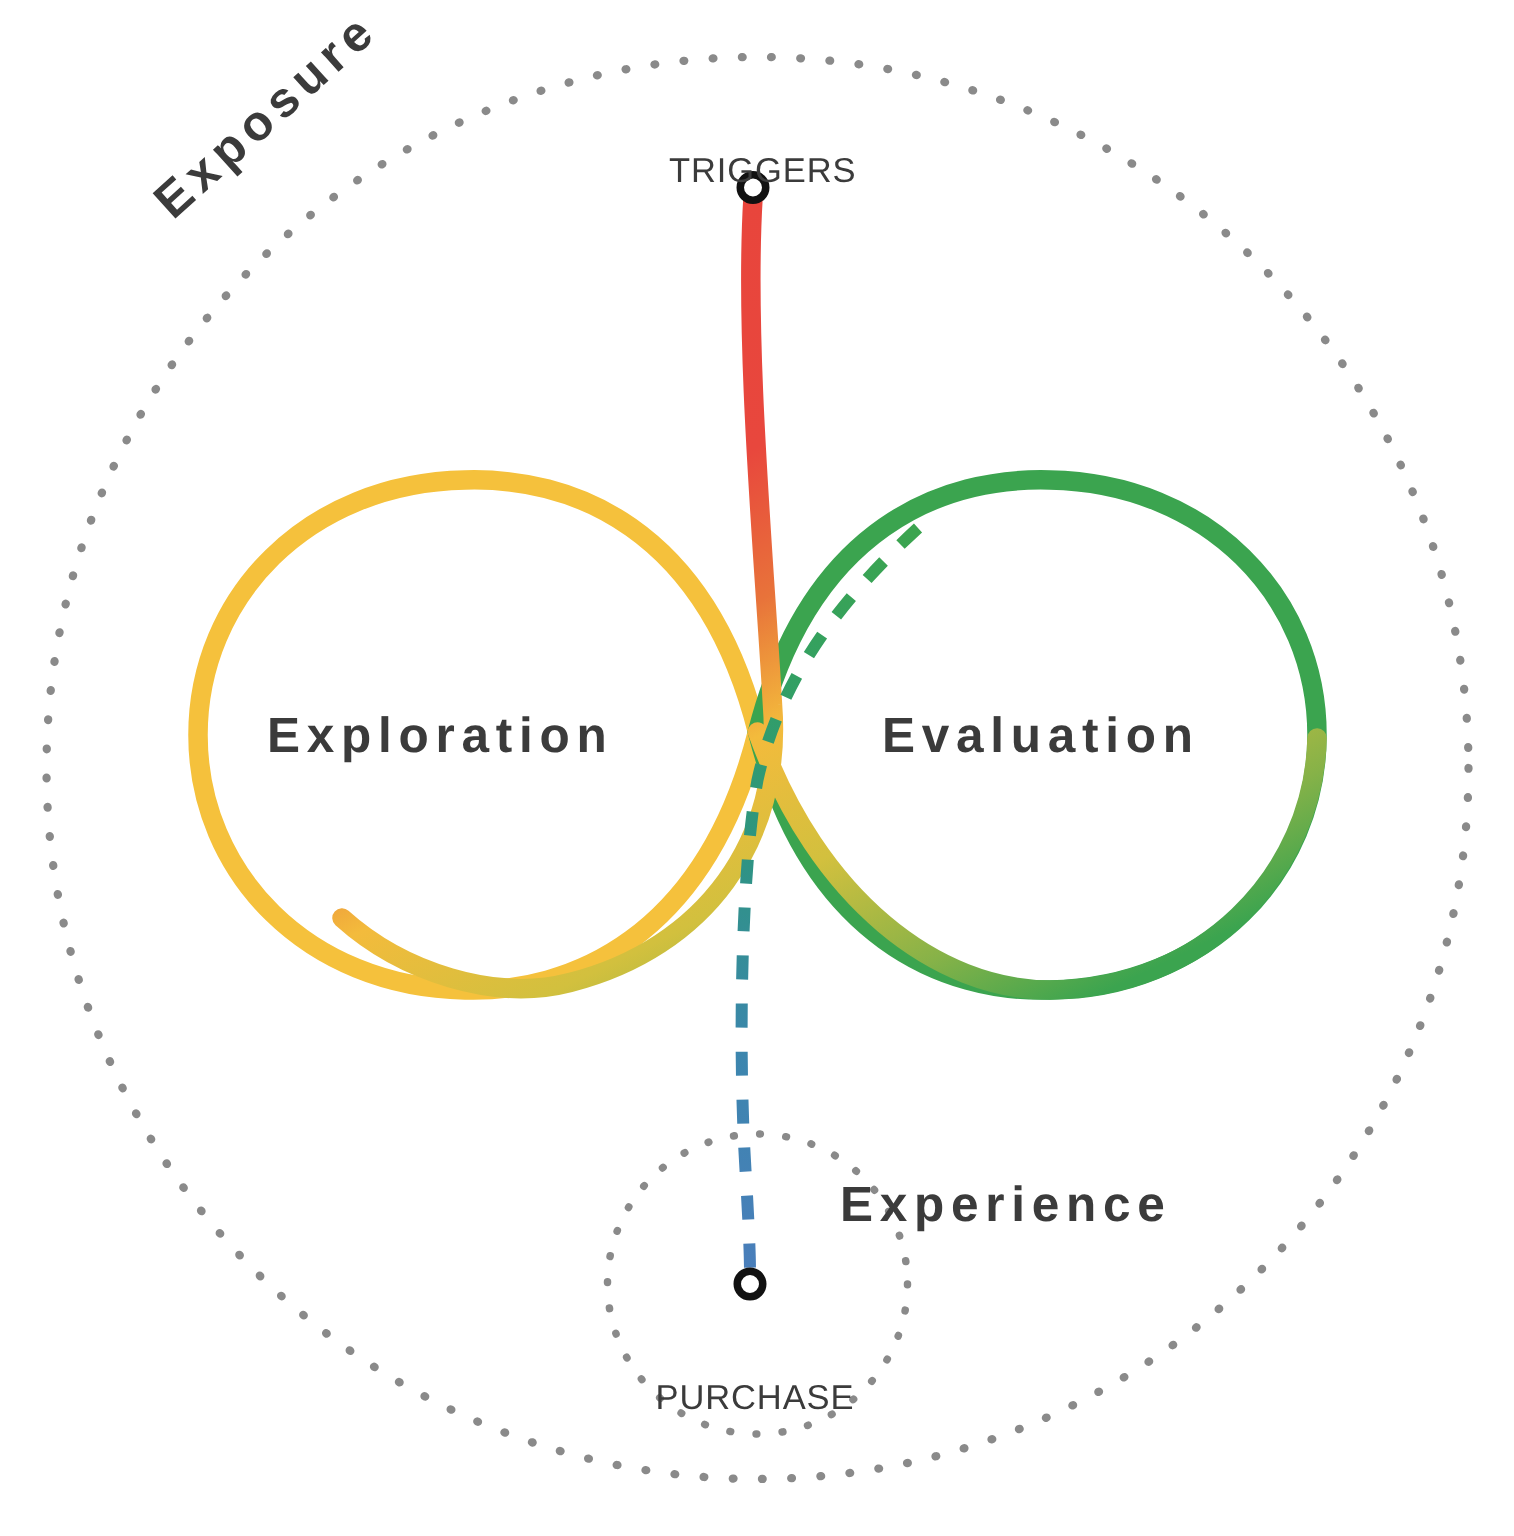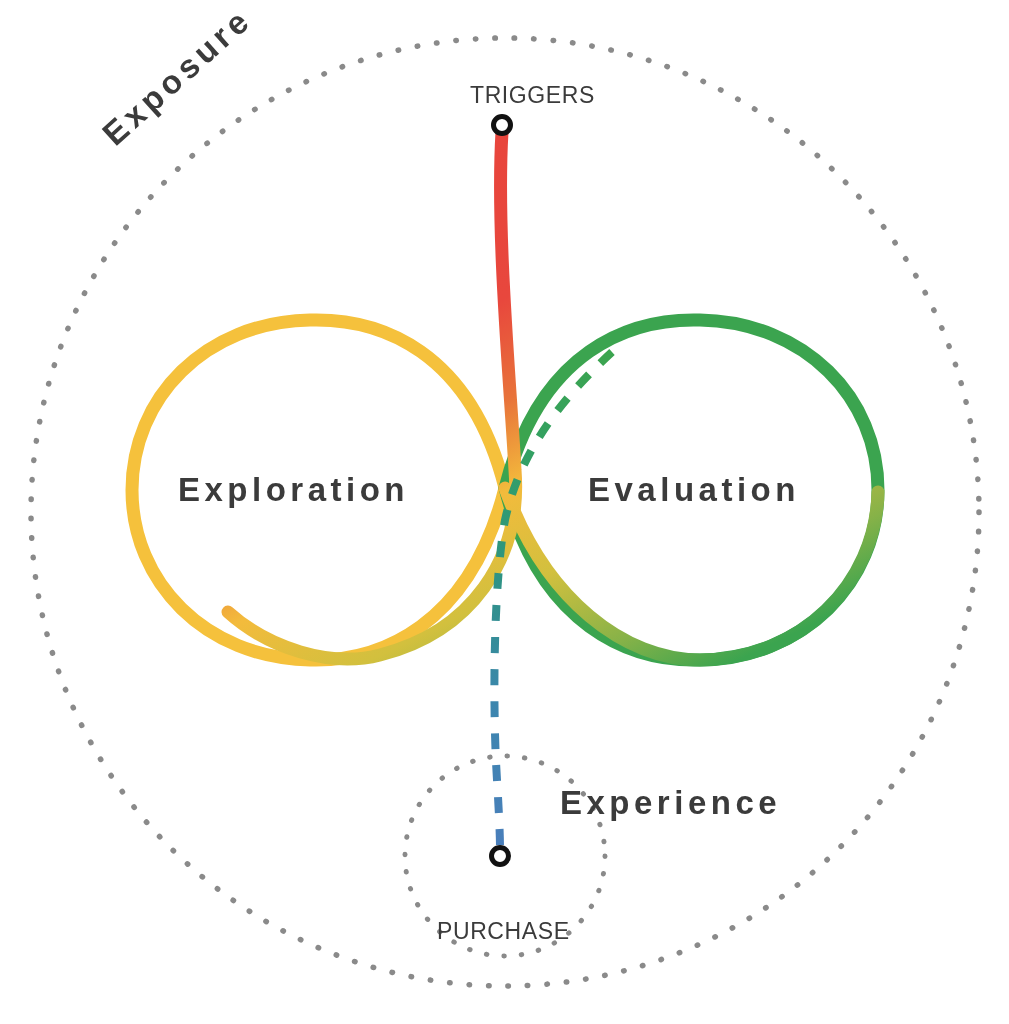--- a/index.html
+++ b/index.html
@@ -61,22 +61,21 @@
     font-family: "Liberation Sans", sans-serif;
     font-weight: normal;
     font-size: 23px;
     letter-spacing: 0.6px;
     color: #3b3b3b;
     white-space: nowrap;
     user-select: none;
   }
   #label-triggers {
     left: 446px;
-    top: 82px;
-    margin-left: 24px;
+    top: 100px;
   }
   #label-purchase {
     left: 437px;
     top: 918px;
   }
 </style>
 </head>
 <body>
 
 <div id="diagram-root">

